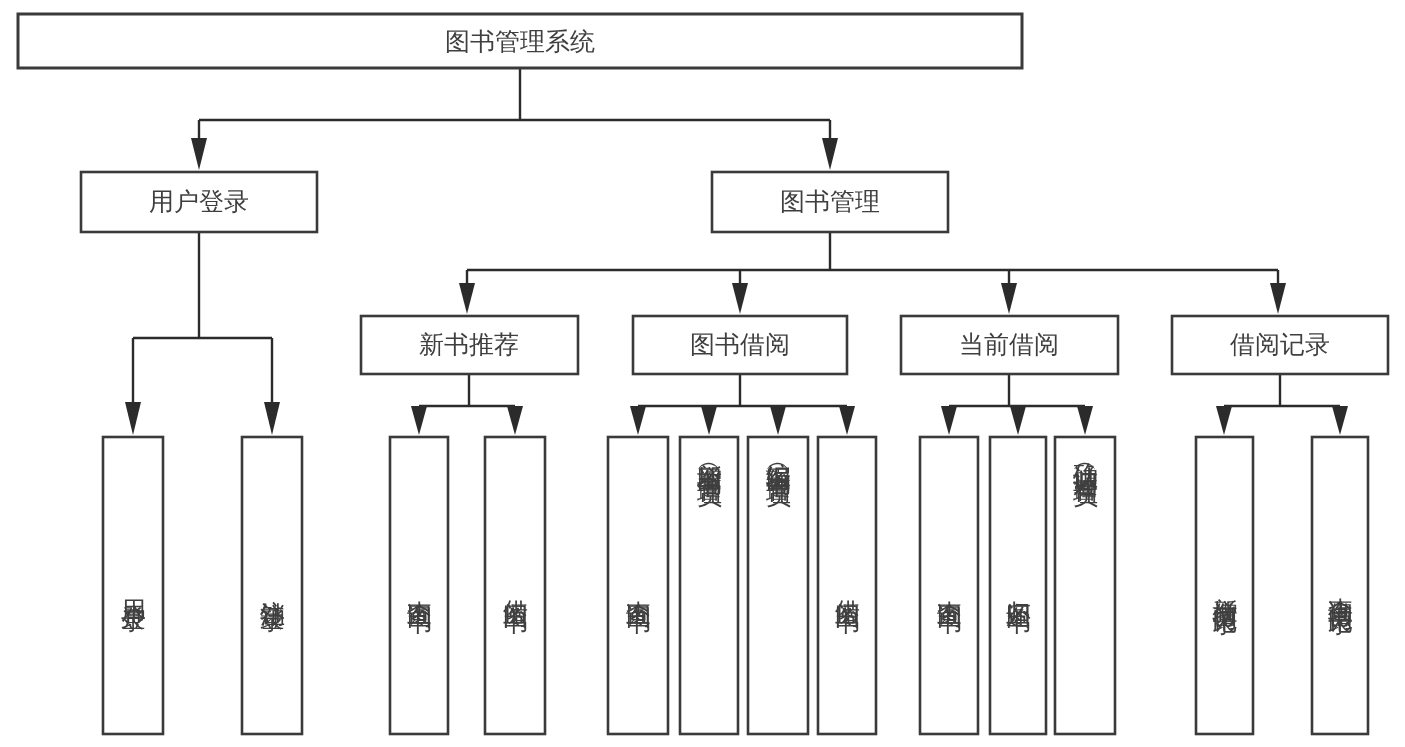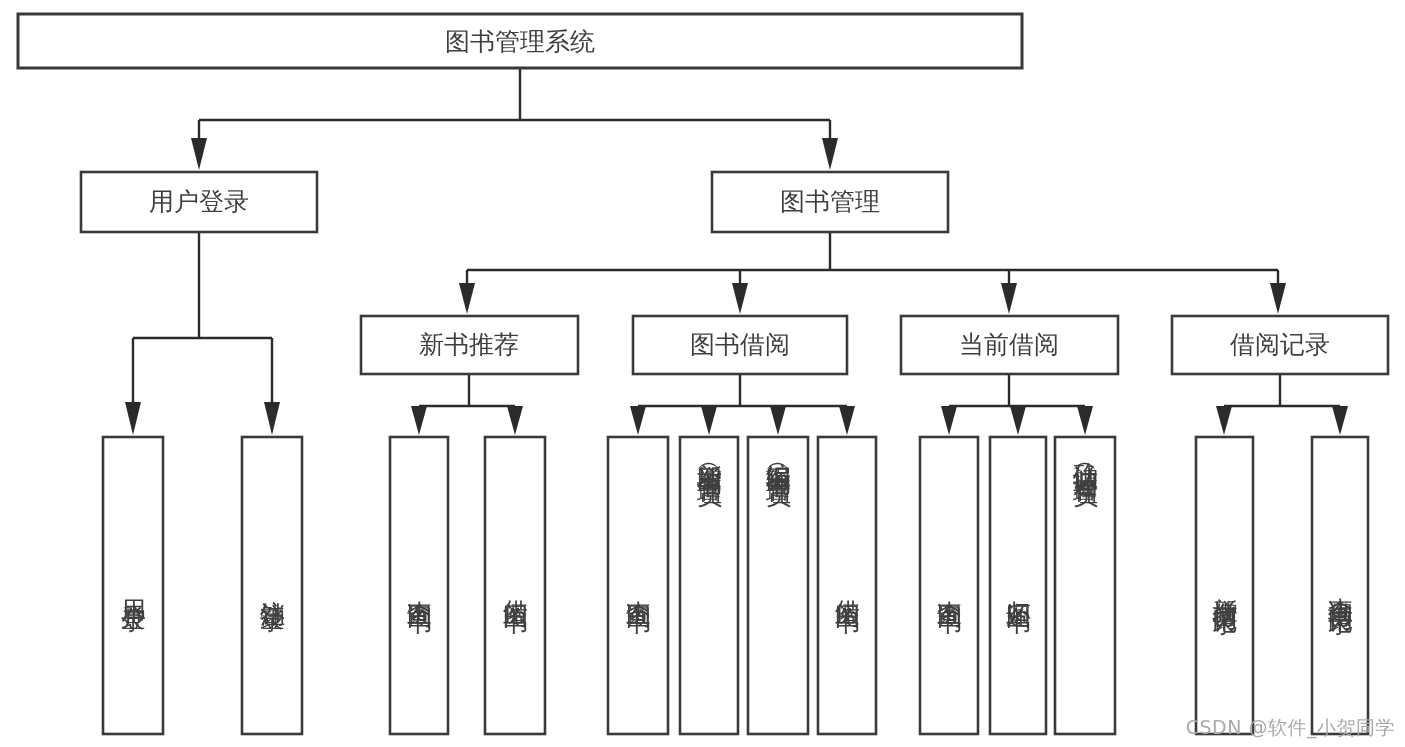--- a/index.html
+++ b/index.html
@@ -233,15 +233,14 @@
   <div class="vlabel-holder" style="left:1055px; top:437px; width:60px; height:297px; align-items:flex-start;">
     <span class="vlabel" style="margin-top:6px;">确认归还（管理员）</span>
   </div>
   <div class="vlabel-holder" style="left:1196px; top:437px; width:57px; height:297px;">
     <span class="vlabel">新增借阅记录</span>
   </div>
   <div class="vlabel-holder" style="left:1312px; top:437px; width:56px; height:297px;">
     <span class="vlabel">查询借阅记录</span>
   </div>
 
-  <div class="watermark">CSDN @软件_小贺同学</div>
 
 </div>
 
 </body></html>

